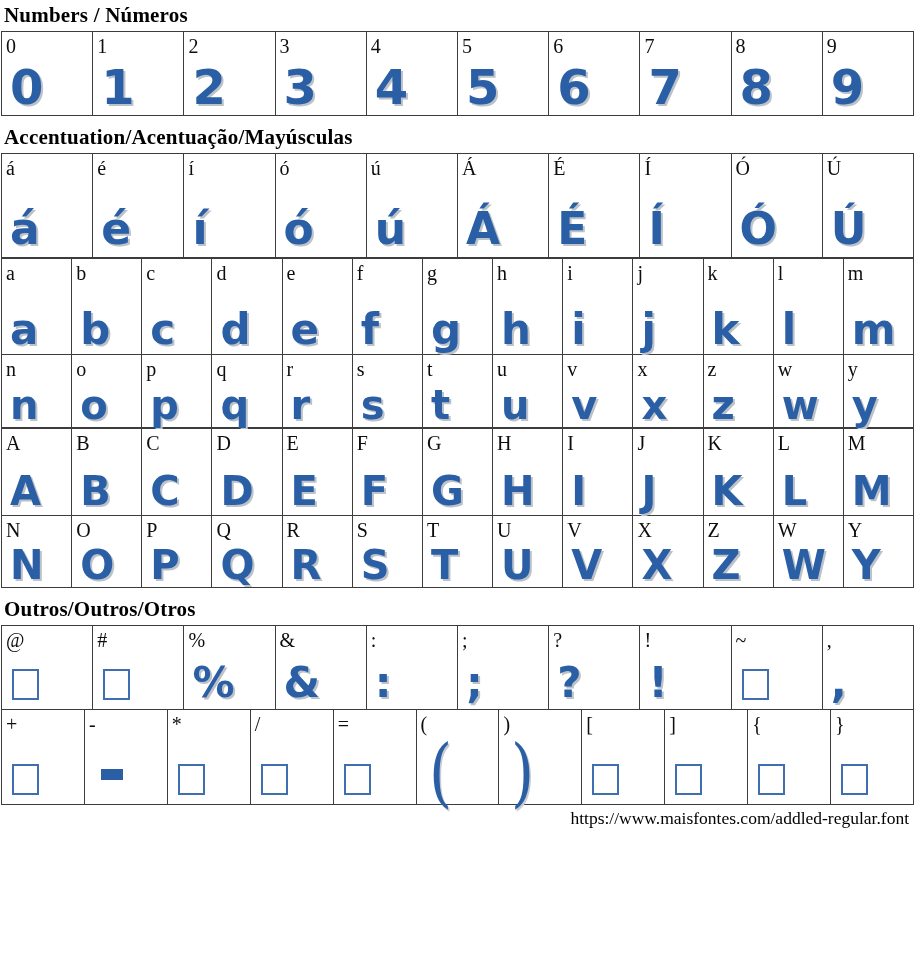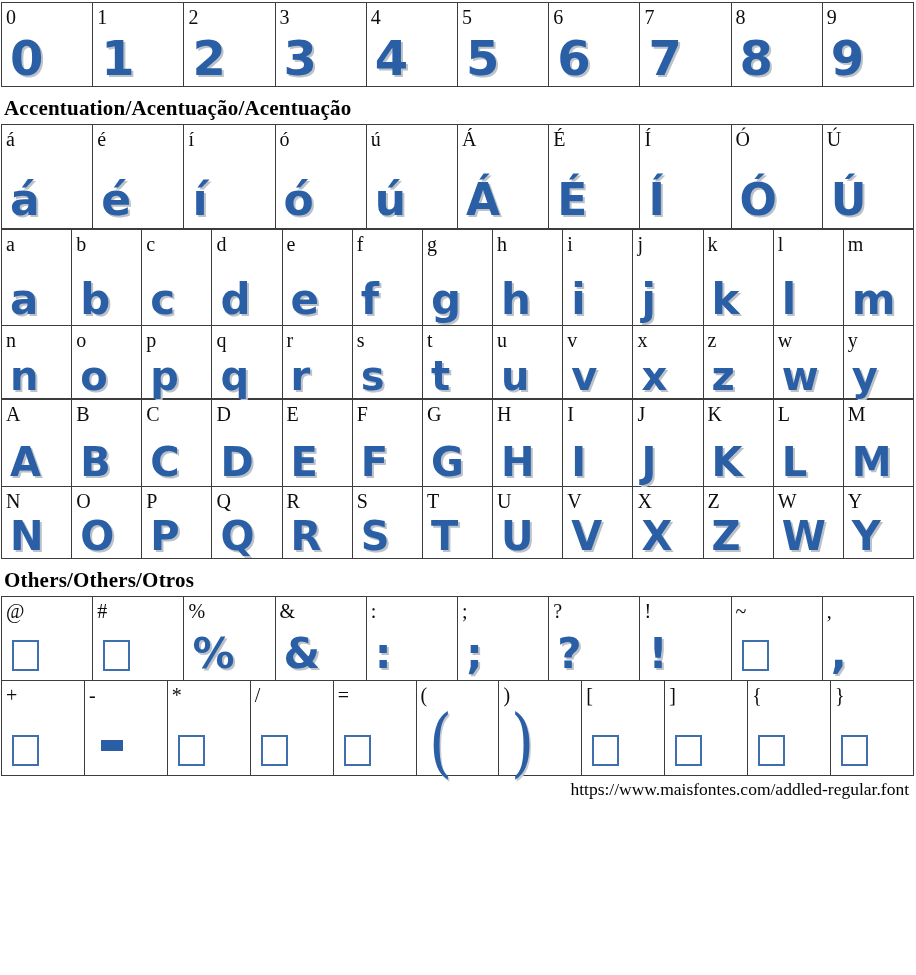--- a/index.html
+++ b/index.html
@@ -45,20 +45,21 @@
   .footer-url{
     text-align:right;padding-right:7px;margin-top:3px;
     font-size:17.5px;font-family:"Liberation Serif",serif;color:#000;
   }
 </style>
 </head>
 <body>
 
 <div id="sections">
     <div class="section">
+      <h2 class="section-title">Numbers / Números</h2>
       <div class="spec-table">
         <div class="grid-row row-numbers first" style="grid-template-columns: repeat(10, 1fr); height: 85px;">
           <div class="cell">
             <span class="char-label">0</span>
             <span class="glyph" style="font-size: 48px; color: rgb(42, 95, 166);">0</span>
           </div>
           <div class="cell">
             <span class="char-label">1</span>
             <span class="glyph" style="font-size: 48px; color: rgb(42, 95, 166);">1</span>
           </div>
@@ -91,21 +92,21 @@
             <span class="glyph" style="font-size: 48px; color: rgb(42, 95, 166);">8</span>
           </div>
           <div class="cell">
             <span class="char-label">9</span>
             <span class="glyph" style="font-size: 48px; color: rgb(42, 95, 166);">9</span>
           </div>
         </div>
       </div>
     </div>
     <div class="section">
-      <h2 class="section-title">Accentuation/Acentuação/Acentuação</h2>
+      <h2 class="section-title">Accentuation/Acentuação/Mayúsculas</h2>
       <div class="spec-table">
         <div class="grid-row row-accents first" style="grid-template-columns: repeat(10, 1fr); height: 105px;">
           <div class="cell">
             <span class="char-label">á</span>
             <span class="glyph" style="font-size: 44px; color: rgb(42, 95, 166);">á</span>
           </div>
           <div class="cell">
             <span class="char-label">é</span>
             <span class="glyph" style="font-size: 44px; color: rgb(42, 95, 166);">é</span>
           </div>
@@ -362,21 +363,21 @@
             <span class="glyph" style="font-size: 40px; color: rgb(42, 95, 166);">W</span>
           </div>
           <div class="cell">
             <span class="char-label">Y</span>
             <span class="glyph" style="font-size: 40px; color: rgb(42, 95, 166);">Y</span>
           </div>
         </div>
       </div>
     </div>
     <div class="section">
-      <h2 class="section-title">Others/Others/Otros</h2>
+      <h2 class="section-title">Outros/Outros/Otros</h2>
       <div class="spec-table">
         <div class="grid-row row-others1 first" style="grid-template-columns: repeat(10, 1fr); height: 85px;">
           <div class="cell">
             <span class="char-label">@</span>
             <span class="notdef-box"></span>
           </div>
           <div class="cell">
             <span class="char-label">#</span>
             <span class="notdef-box"></span>
           </div>

